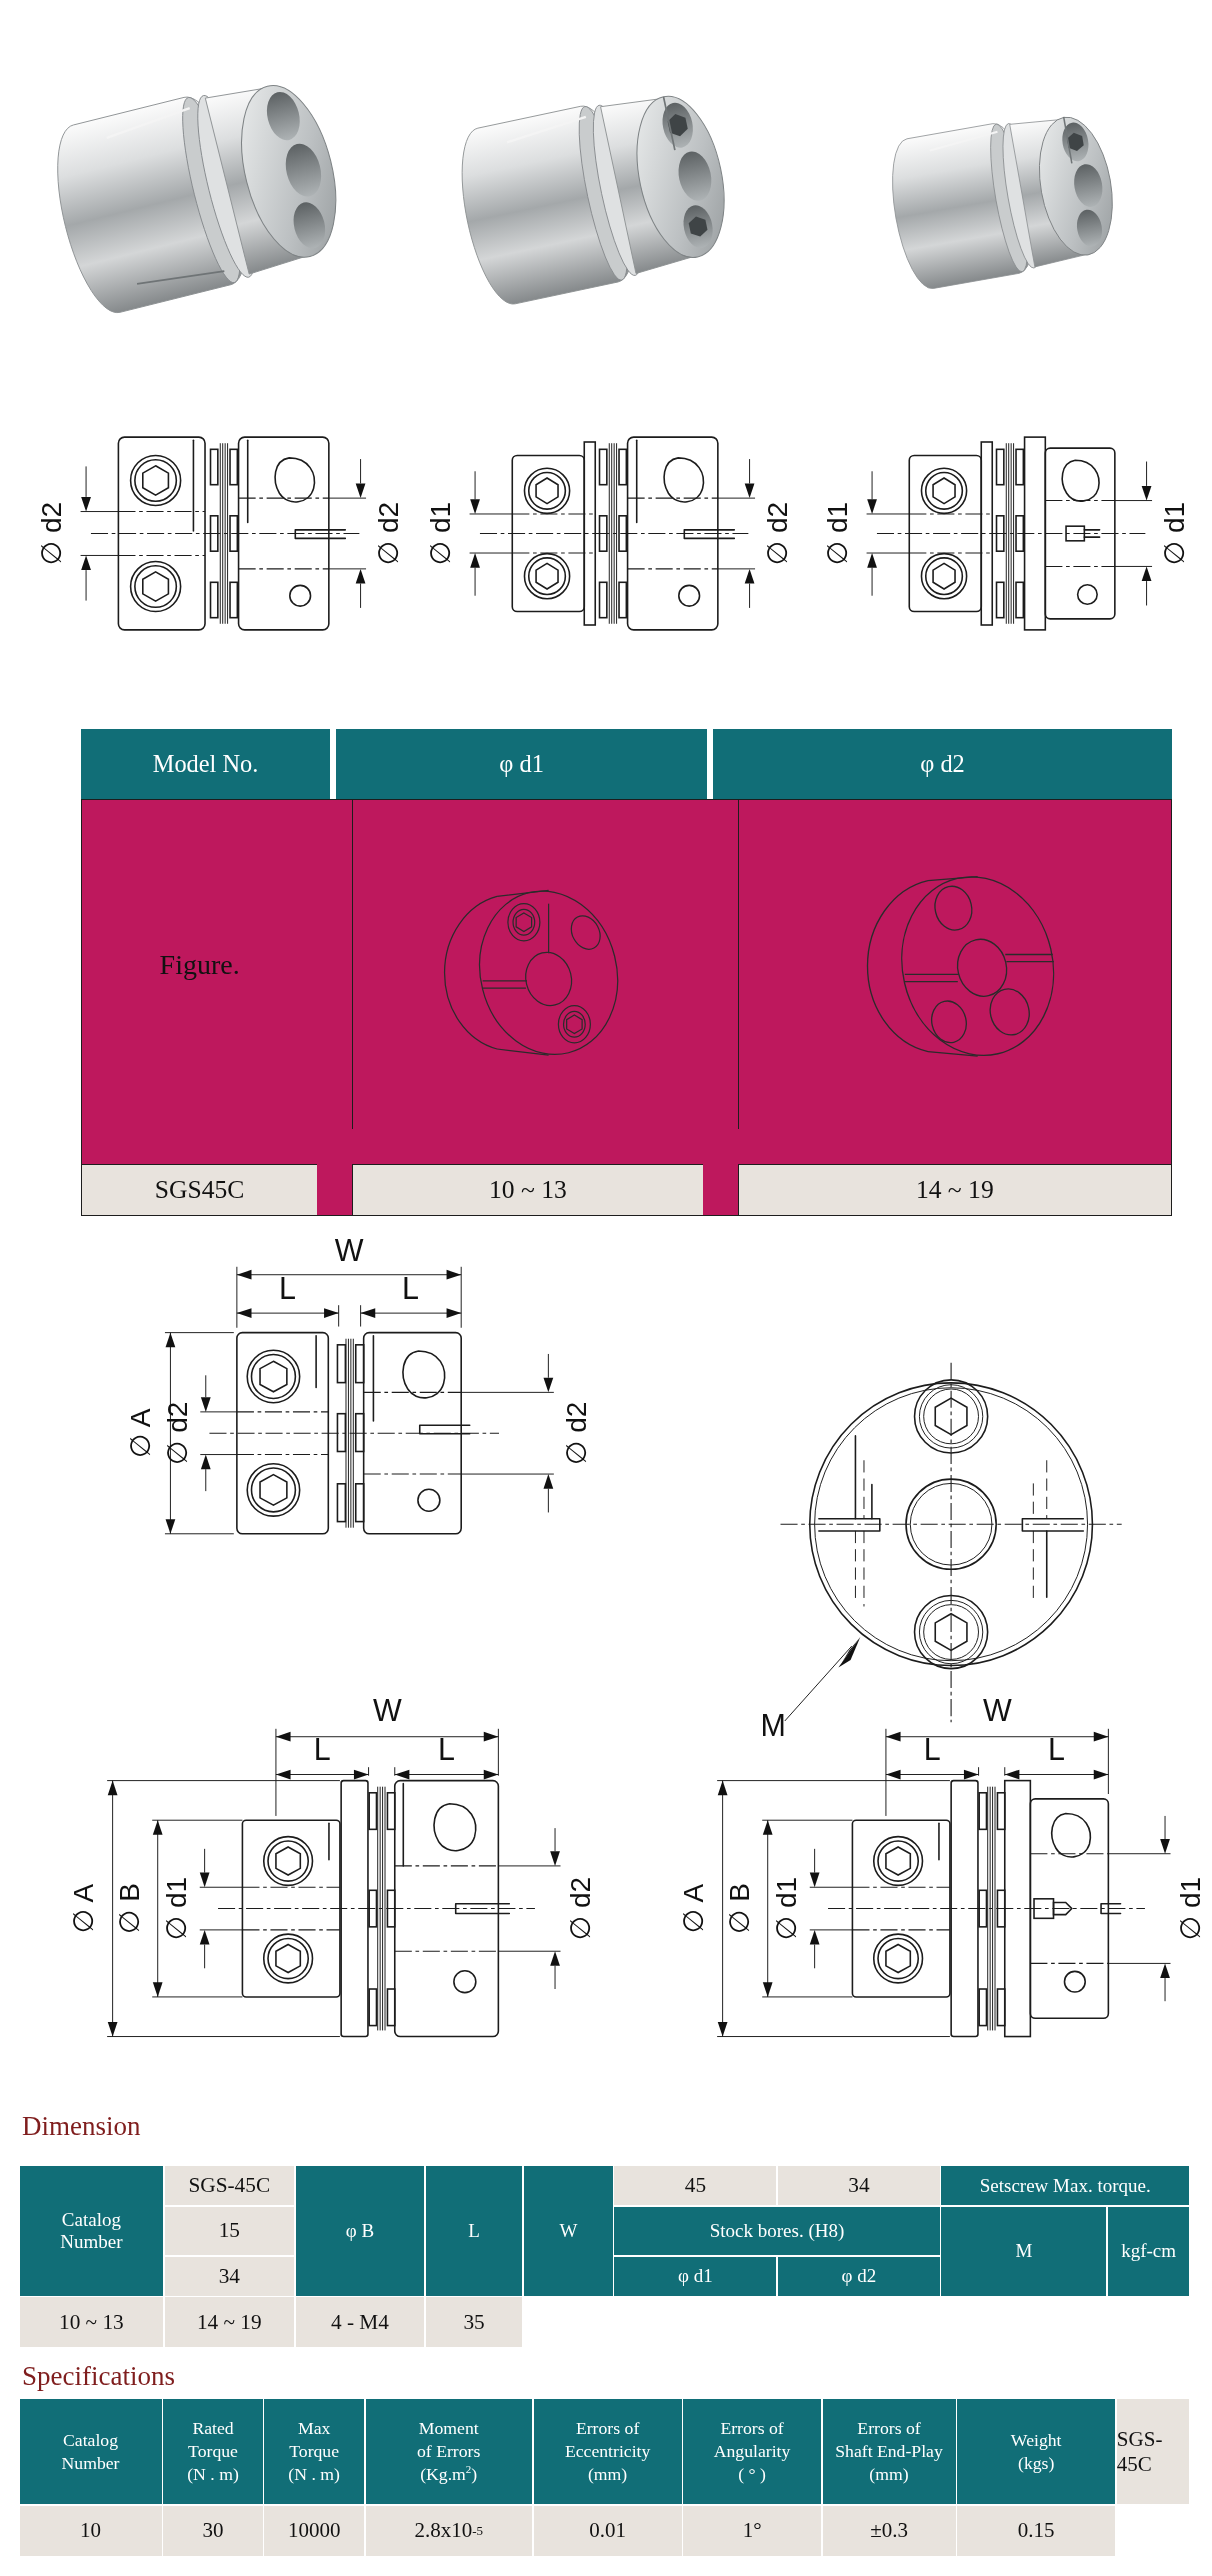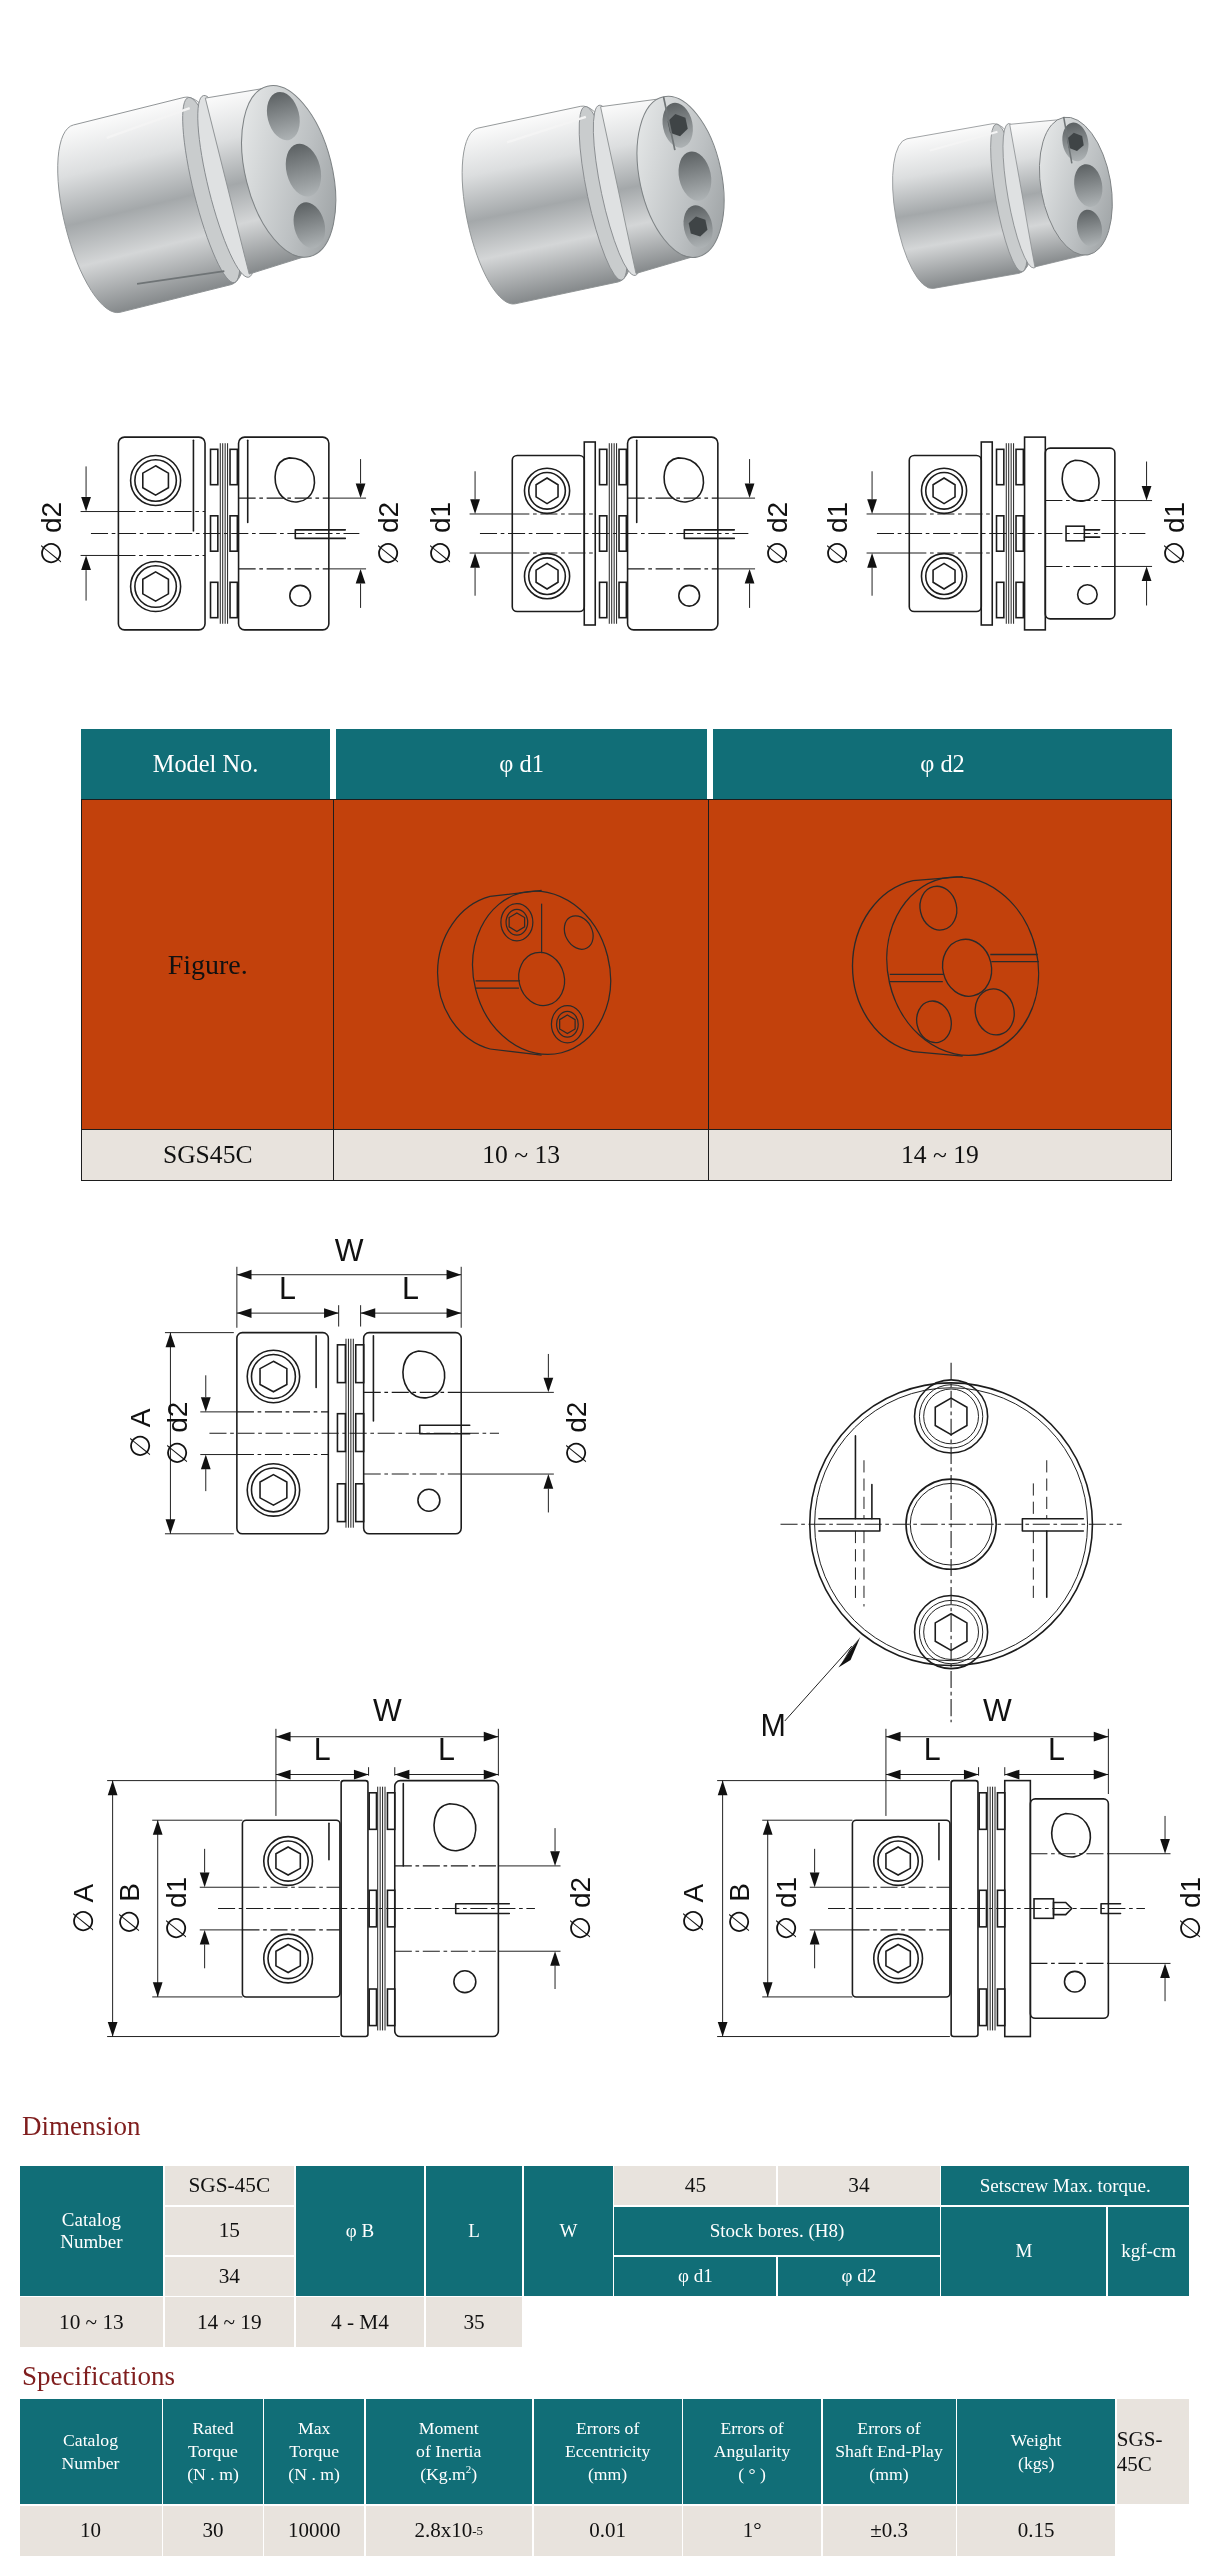--- a/index.html
+++ b/index.html
@@ -14,21 +14,21 @@
   svg .lnthin{stroke:#1c1c1c;stroke-width:1.6;fill:none;}
   svg .cl{stroke:#1c1c1c;stroke-width:1.8;fill:none;stroke-dasharray:28 6 6 6;}
   svg .ah{fill:#111;stroke:none;}
 
   
   .mt{left:81px;top:729px;width:1091px;}
   .mt-header{display:grid;grid-template-columns:23.09fr 34.38fr 42.53fr;gap:6px;height:70px;}
   .mt-header .hcell{background:var(--teal);color:#fff;display:flex;align-items:center;justify-content:center;
         font-size:24.4px;}
   .mt-body{border:1.2px solid #1d1d1d;display:grid;grid-template-columns:23.09fr 34.38fr 42.53fr;
-        grid-template-rows:329px 51px;background:#c2410c;}
+        grid-template-rows:329px 51px;background:#be185d;gap:35px;}
   .mt-body > div{display:flex;align-items:center;justify-content:center;}
   .mt-body .bl{border-left:1.2px solid #1d1d1d;}
   .mt-body .bt{border-top:1.2px solid #1d1d1d;}
   .mt-body .figlab{font-size:28px;}
   .mt-body .drow{background:var(--rowbg);font-size:25.6px;}
 
   
   .sechead{font-size:27px;color:#7f1d1d;}
 
   
@@ -587,21 +587,21 @@
       <div>Torque</div>
       <div>(N . m)</div>
     </div>
     <div class="h">
       <div>Max</div>
       <div>Torque</div>
       <div>(N . m)</div>
     </div>
     <div class="h">
       <div>Moment</div>
-      <div>of Inertia</div>
+      <div>of Errors</div>
       <div><span>(Kg.m</span><sup class="sp">2</sup><span>)</span></div>
     </div>
     <div class="h">
       <div>Errors of</div>
       <div>Eccentricity</div>
       <div>(mm)</div>
     </div>
     <div class="h">
       <div>Errors of</div>
       <div>Angularity</div>

